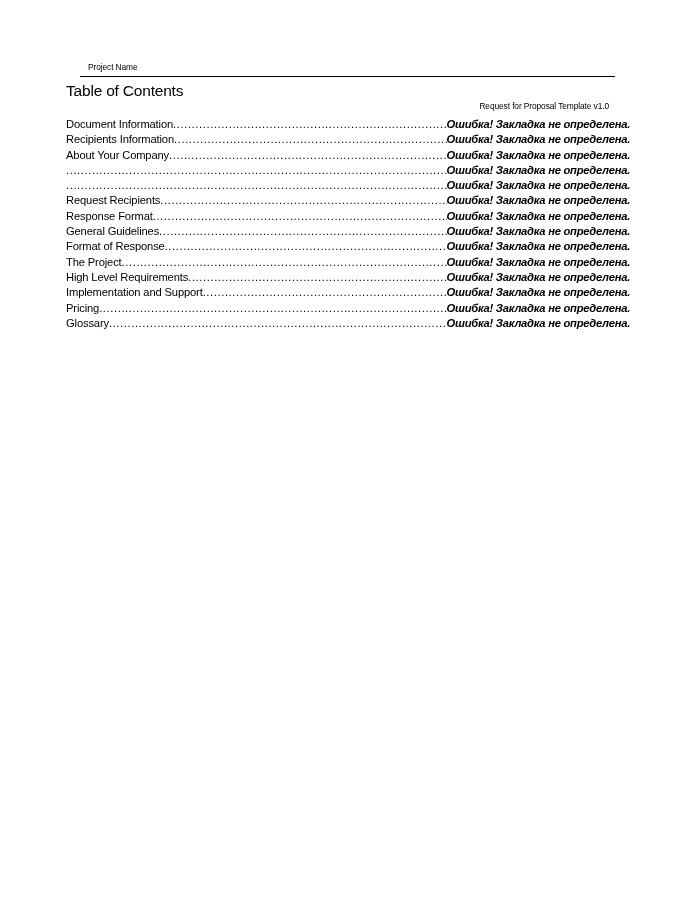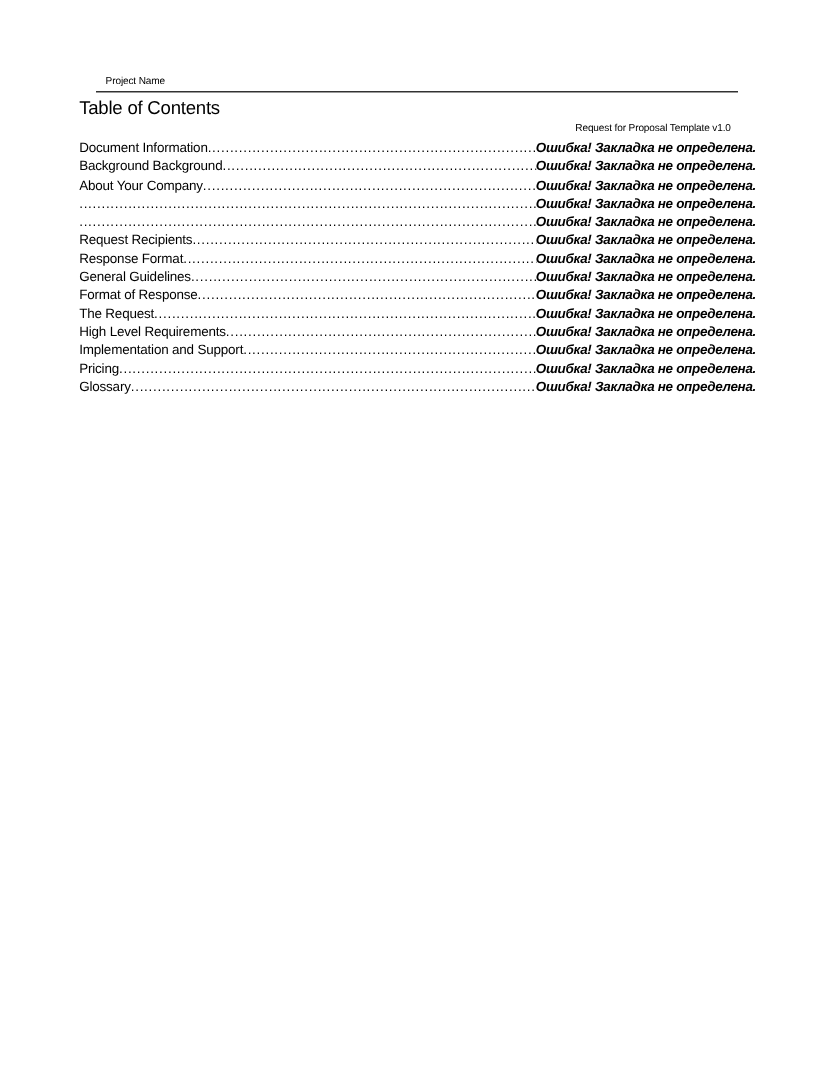--- a/index.html
+++ b/index.html
@@ -31,21 +31,21 @@
 
   <h1 class="title">Table of Contents</h1>
 
   <ul class="toc">
     <li>
         <span class="label">Document Information</span>
         <span class="leader"></span>
         <span class="ref">Ошибка! Закладка не определена.</span>
       </li>
     <li>
-        <span class="label">Background Background</span>
+        <span class="label">Recipients Information</span>
         <span class="leader"></span>
         <span class="ref">Ошибка! Закладка не определена.</span>
       </li>
     <li>
         <span class="label">About Your Company</span>
         <span class="leader"></span>
         <span class="ref">Ошибка! Закладка не определена.</span>
       </li>
     <li>
         <span class="leader"></span>
@@ -69,21 +69,21 @@
         <span class="label">General Guidelines</span>
         <span class="leader"></span>
         <span class="ref">Ошибка! Закладка не определена.</span>
       </li>
     <li>
         <span class="label">Format of Response</span>
         <span class="leader"></span>
         <span class="ref">Ошибка! Закладка не определена.</span>
       </li>
     <li>
-        <span class="label">The Request</span>
+        <span class="label">The Project</span>
         <span class="leader"></span>
         <span class="ref">Ошибка! Закладка не определена.</span>
       </li>
     <li>
         <span class="label">High Level Requirements</span>
         <span class="leader"></span>
         <span class="ref">Ошибка! Закладка не определена.</span>
       </li>
     <li>
         <span class="label">Implementation and Support</span>

